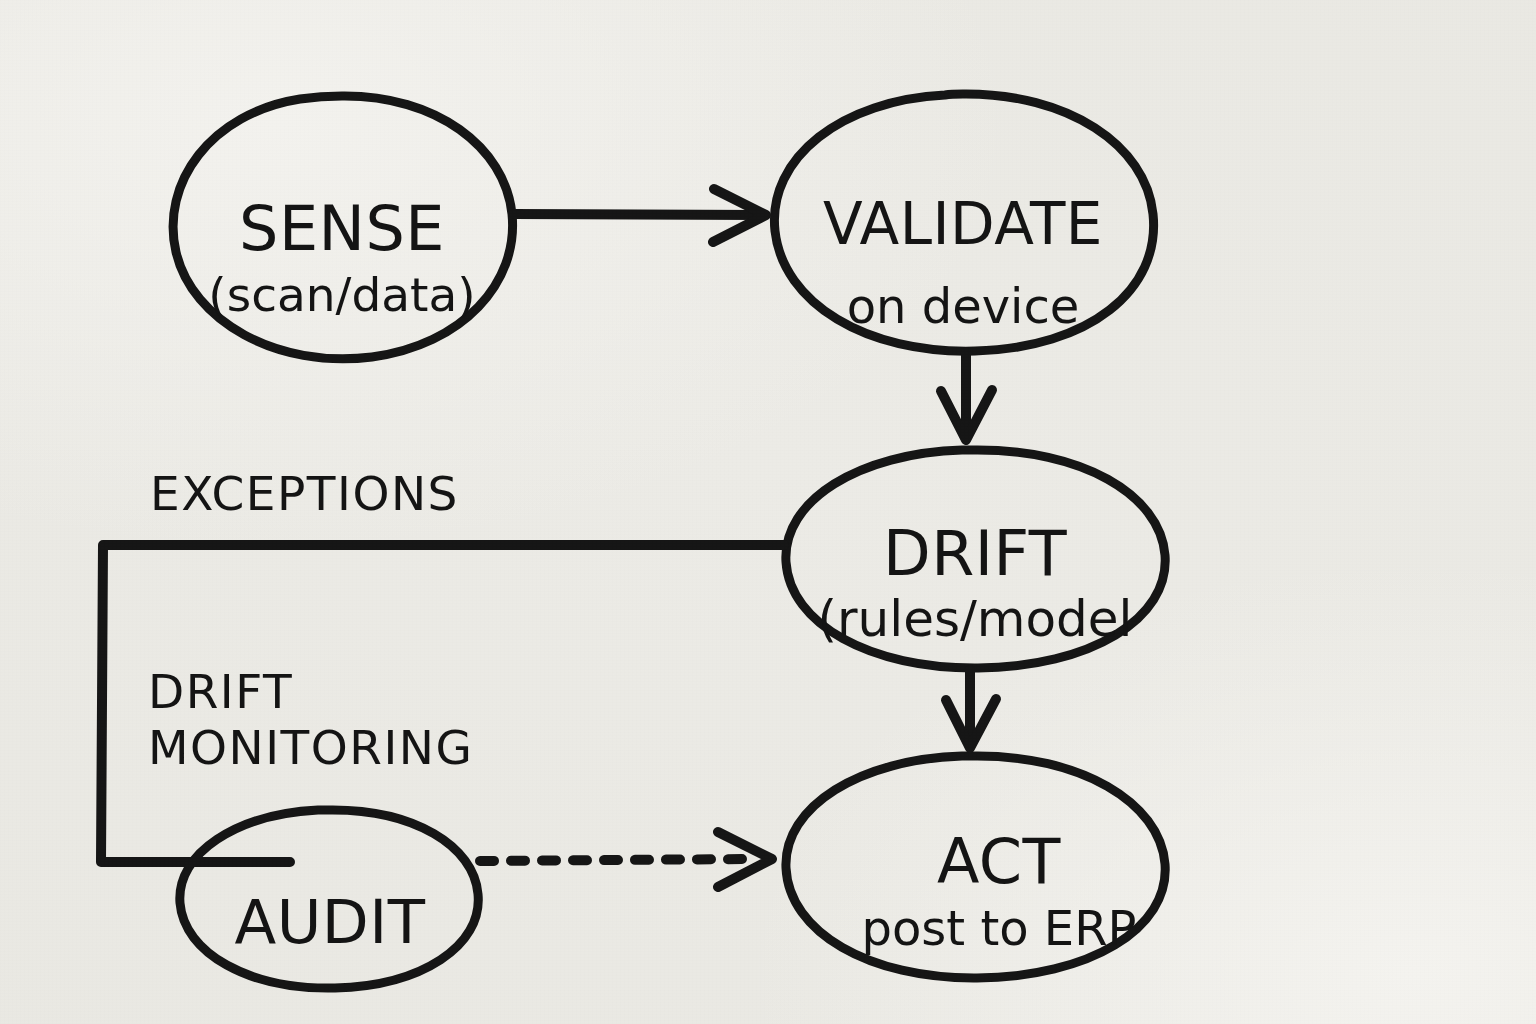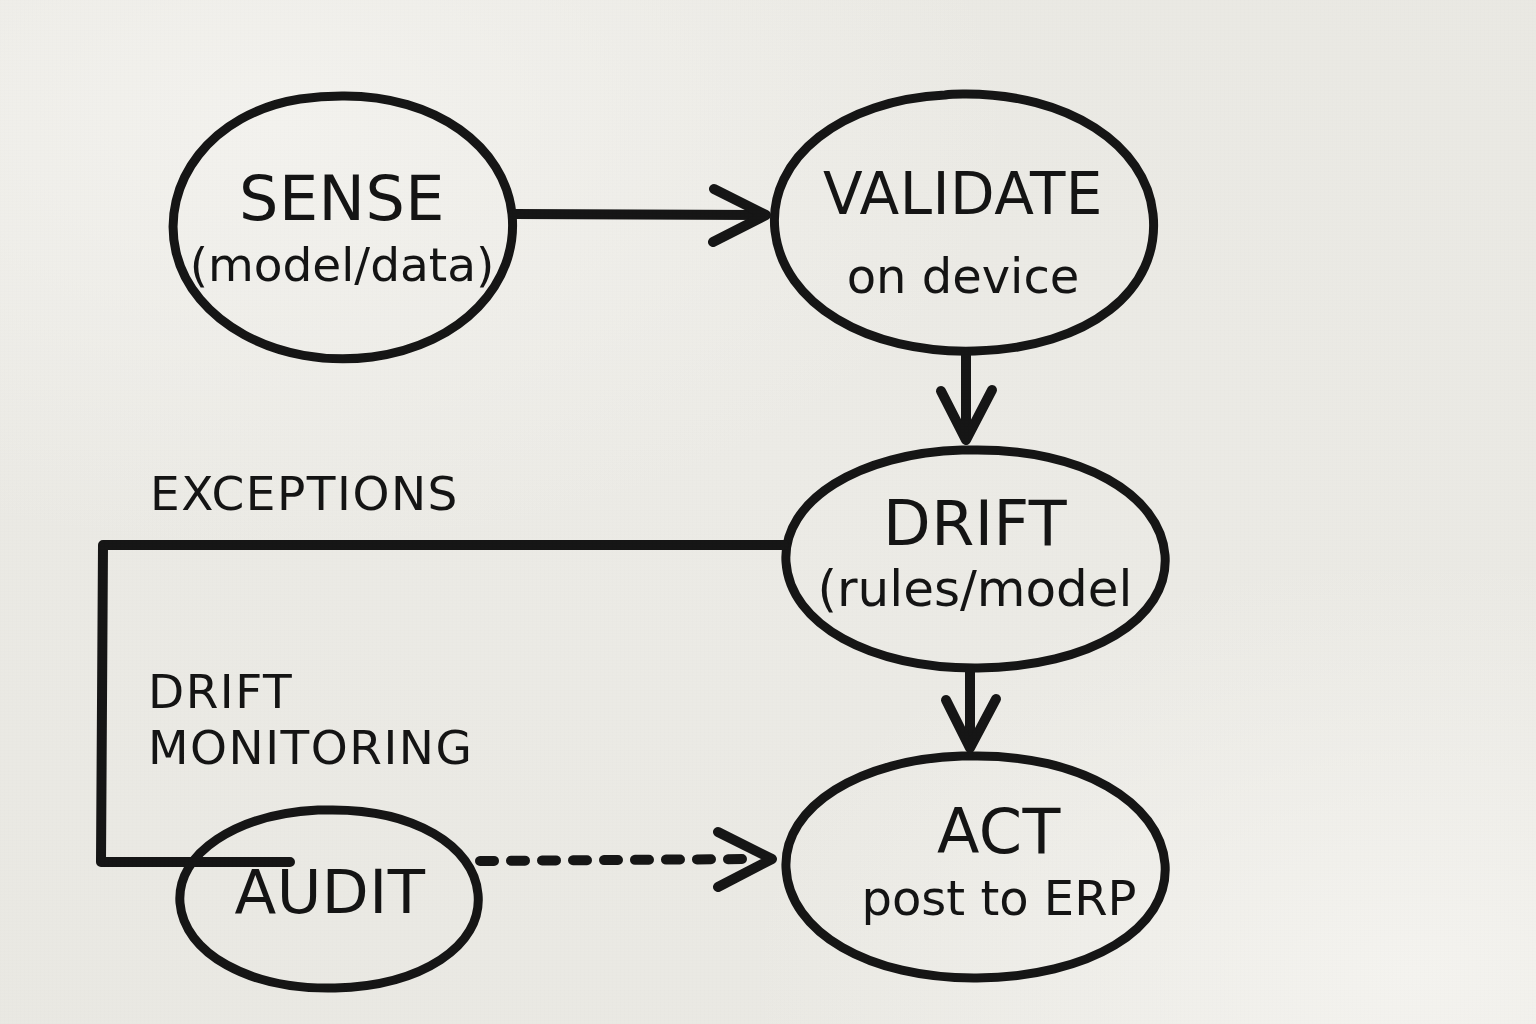--- a/index.html
+++ b/index.html
@@ -46,20 +46,21 @@
     position: absolute;
     text-align: center;
     color: #141414;
     font-family: "DejaVu Sans", sans-serif;
     white-space: nowrap;
     user-select: none;
   }
   .title-line {
     font-weight: 400;
     letter-spacing: 0.5px;
+    margin-top: 30px;
   }
   .sub-line {
     font-weight: 400;
   }
   .edge-label {
     position: absolute;
     color: #141414;
     font-family: "DejaVu Sans", sans-serif;
     letter-spacing: 1.5px;
     line-height: 1.02;
@@ -131,21 +132,21 @@
       <path class="ink-stroke" stroke-width="10" stroke-dasharray="14 17" d="M 480 861 L 748 859"></path>
       <path class="ink-stroke" stroke-width="10" d="M 718 832 L 772 859 L 718 887"></path>
     </g>
 
   </svg>
 
   <div id="grain"></div>
 
   <div class="node-label" style="left:172px; top:162px; width:340px;">
     <div class="title-line" style="font-size:62px;">SENSE</div>
-    <div class="sub-line" style="font-size:47px; margin-top:2px;">(model/data)</div>
+    <div class="sub-line" style="font-size:47px; margin-top:2px;">(scan/data)</div>
   </div>
 
   <div class="node-label" style="left:773px; top:160px; width:380px;">
     <div class="title-line" style="font-size:58px;">VALIDATE</div>
     <div class="sub-line" style="font-size:48px; margin-top:20px;">on device</div>
   </div>
 
   <div class="node-label" style="left:784px; top:487px; width:382px;">
     <div class="title-line" style="font-size:62px;">DRIFT</div>
     <div class="sub-line" style="font-size:50px; margin-top:0px;">(rules/model</div>

